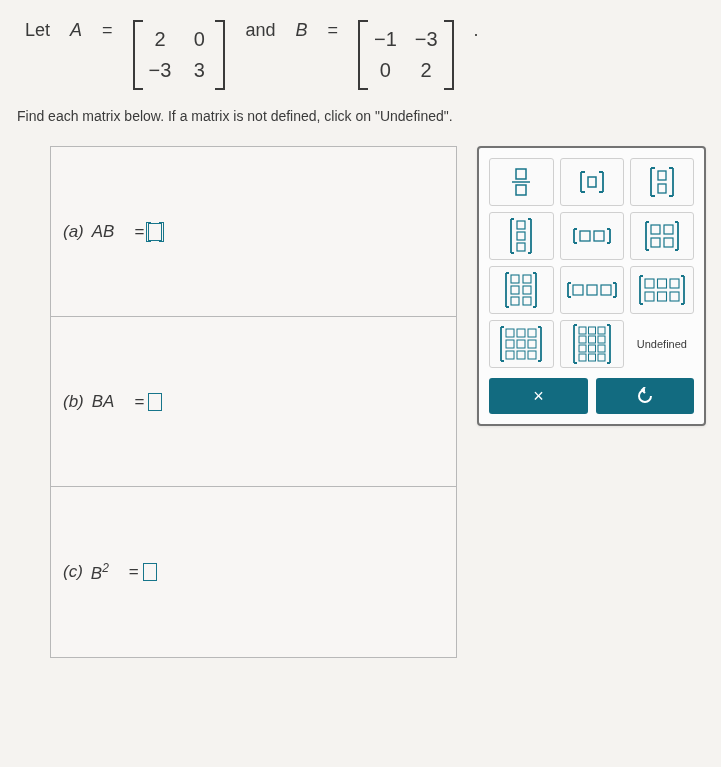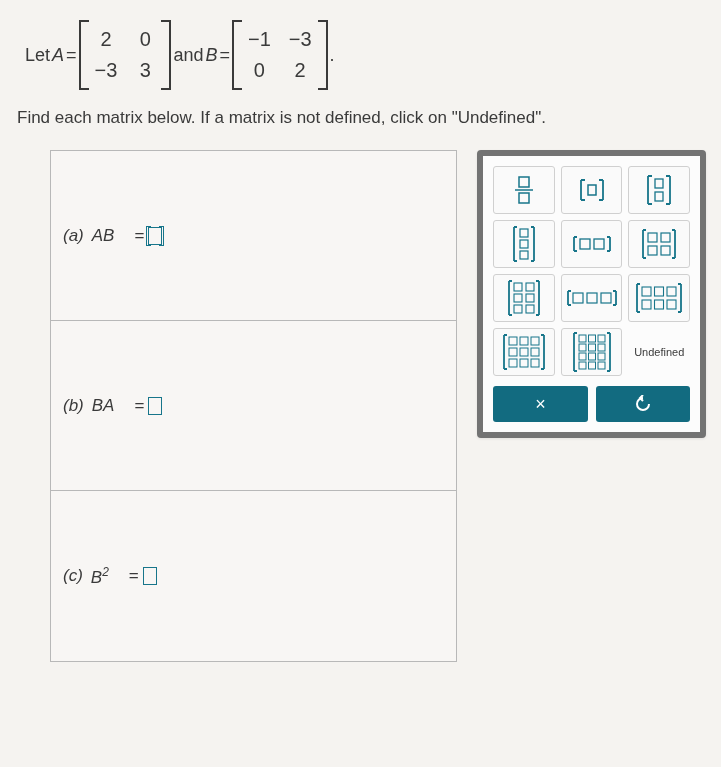--- a/index.html
+++ b/index.html
@@ -7,22 +7,21 @@
       width: 721px;
       height: 767px;
       font-family: Arial, sans-serif;
       background: #f5f3f0;
       color: #3a3a3a;
       padding: 20px 15px;
       position: relative;
     }
     .problem-statement {
       display: flex;
-      align-items: center;
-      gap: 2px;
+      gap: 20px;
       font-size: 18px;
       margin-bottom: 18px;
       margin-left: 10px;
     }
     .matrix-wrap {
       display: inline-flex;
       align-items: stretch;
     }
     .bracket-l, .bracket-r {
       width: 10px;
@@ -33,21 +32,21 @@
     .bracket-r { border-right: 2px solid #3a3a3a; }
     .matrix-grid {
       display: grid;
       grid-template-columns: auto auto;
       gap: 8px 18px;
       padding: 8px 6px;
       font-size: 20px;
     }
     .matrix-grid span { text-align: center; min-width: 20px; }
     .instruction {
-      font-size: 17px;
+      font-size: 14px;
       margin: 12px 0 22px 2px;
     }
     .content-row {
       display: flex;
       gap: 20px;
       align-items: flex-start;
     }
     .answer-box {
       border: 1px solid #b8b8b8;
       background: rgba(255,255,255,0.28);
@@ -82,21 +81,21 @@
       position: absolute;
       width: 4px;
       top: -2px; bottom: -2px;
       border-top: 1.5px solid #17758a;
       border-bottom: 1.5px solid #17758a;
     }
     .placeholder-box.active::before { left: -3px; border-left: 1.5px solid #17758a; }
     .placeholder-box.active::after { right: -3px; border-right: 1.5px solid #17758a; }
     .sup { font-size: 12px; vertical-align: super; font-style: italic; }
     .palette {
-      border: 6px solid #737373;
+      border: 2px solid #737373;
       background: #fcfcfc;
       border-radius: 4px;
       padding: 10px;
       width: 230px;
       box-shadow: 0 1px 3px rgba(0,0,0,0.08);
     }
     .palette-grid {
       display: grid;
       grid-template-columns: repeat(3, 1fr);
       gap: 6px;

